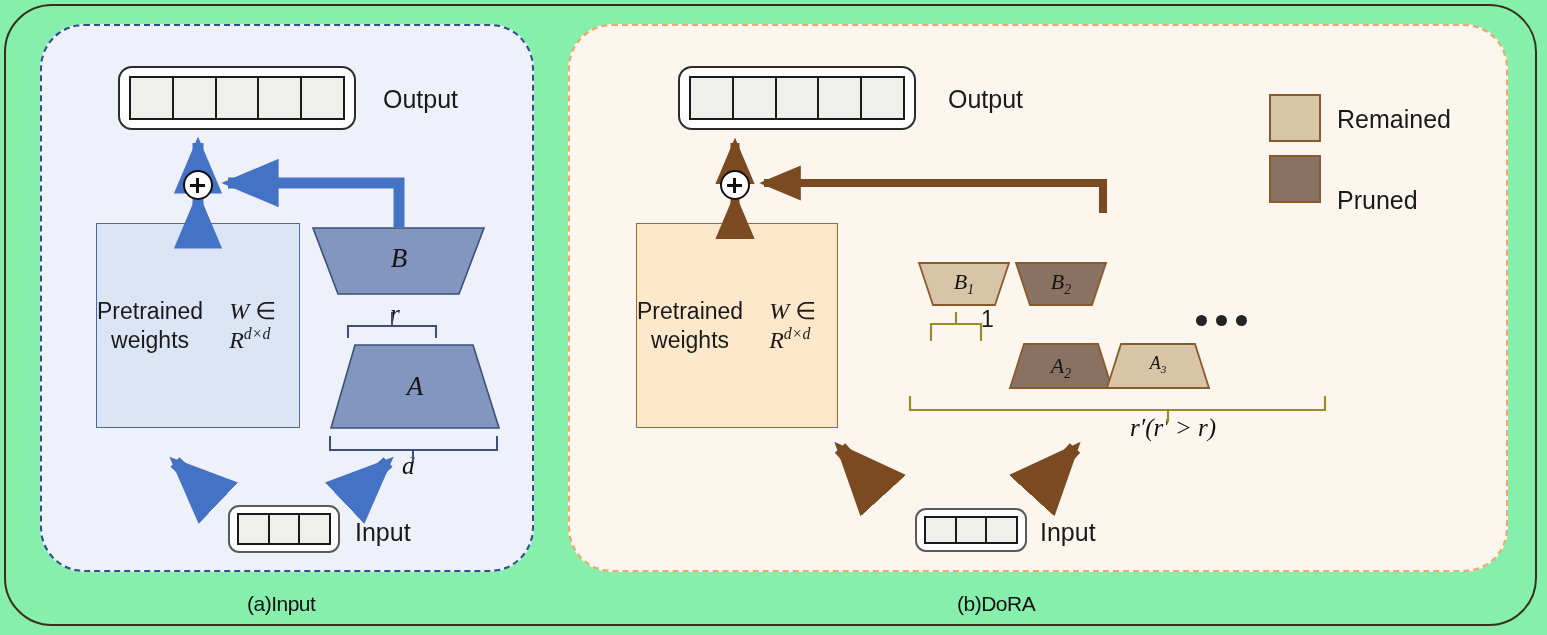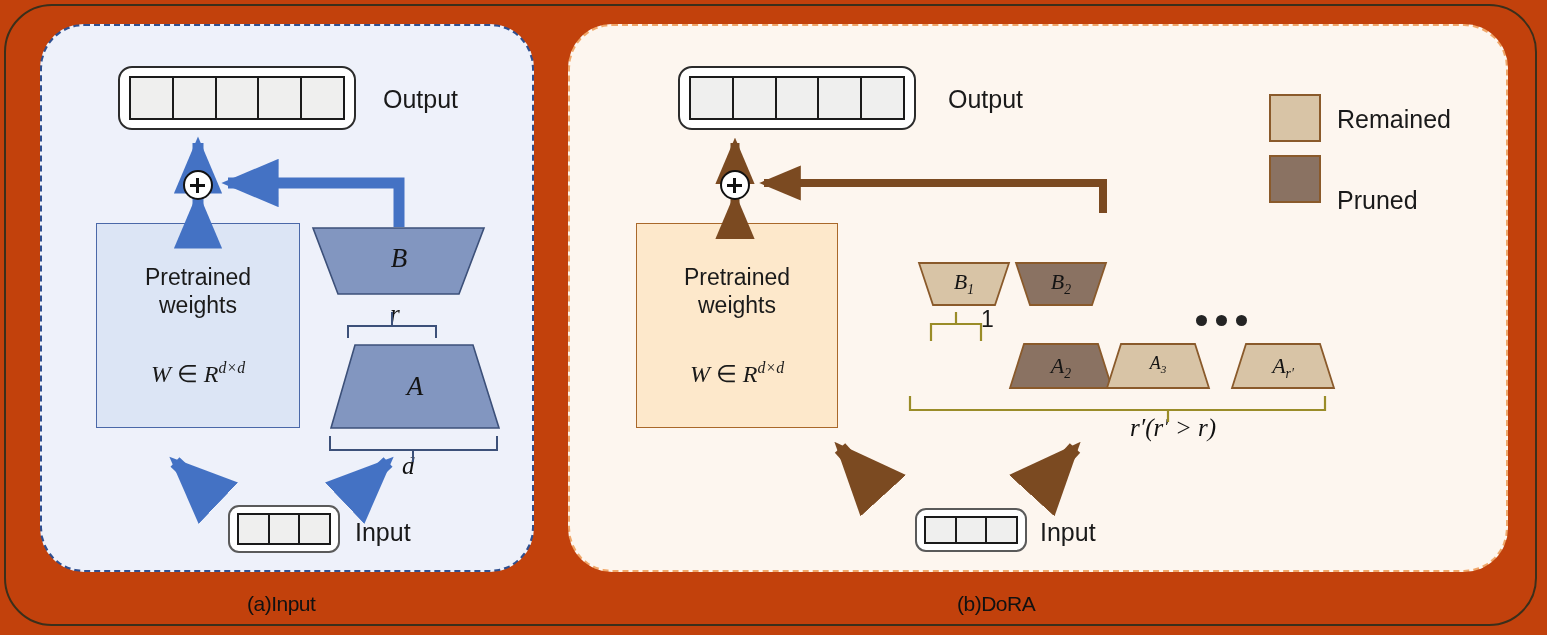--- a/index.html
+++ b/index.html
@@ -4,21 +4,21 @@
 <style>
   html, body {
     margin: 0;
     padding: 0;
     background: #ffffff;
   }
   #stage {
     position: relative;
     width: 1547px;
     height: 635px;
-    background: #c2410c;
+    background: #86efac;
     font-family: "Liberation Sans", sans-serif;
     overflow: hidden;
   }
 
   
   .outer-frame {
     position: absolute;
     left: 4px; top: 4px;
     width: 1533px; height: 622px;
     border: 2.5px solid #3a2f1b;
@@ -86,24 +86,24 @@
     font-size: 25px;
     color: #1a1a1a;
     white-space: nowrap;
   }
 
   
   .pw-box {
     position: absolute;
     box-sizing: border-box;
     display: flex;
-    flex-direction: column;
+    flex-direction: row;
     align-items: center;
     justify-content: center;
-    gap: 40px;
+    gap: 26px;
   }
   .pw-lora {
     left: 96px; top: 223px;
     width: 204px; height: 205px;
     background: #dce5f5;
     border: 1.5px solid #4a68a8;
   }
   .pw-dora {
     left: 636px; top: 223px;
     width: 202px; height: 205px;
@@ -310,28 +310,20 @@
     <div class="trap-label" style="top:10px; font-size:22px;">
       <span>A</span><span class="sub">2</span>
     </div>
   </div>
   <div class="trap" style="left:1106px; top:343px;">
     <svg width="104" height="46" viewBox="0 0 104 46">
       <polygon points="15,1 89,1 103,45 1,45" fill="#d8c4a6" stroke="#8a5a2b" stroke-width="1.8"></polygon>
     </svg>
     <div class="trap-label" style="top:10px; font-size:18px;">
       <span>A</span><span class="sub">3</span>
-    </div>
-  </div>
-  <div class="trap" style="left:1231px; top:343px;">
-    <svg width="104" height="46" viewBox="0 0 104 46">
-      <polygon points="15,1 89,1 103,45 1,45" fill="#d8c4a6" stroke="#8a5a2b" stroke-width="1.8"></polygon>
-    </svg>
-    <div class="trap-label" style="top:10px; font-size:22px;">
-      <span>A</span><span class="sub">r′</span>
     </div>
   </div>
 
   <div class="mathlbl" style="left:1113px; top:414px; font-size:25px;margin-left:17px;">r′(r′ &gt; r)</div>
 
   <div class="vec-wrap" style="left:915px; top:508px; width:112px; height:44px; border-radius:11px; border-color:#5a5a5a;">
     <div class="vec-inner" style="height:calc(100% - 12px); width:calc(100% - 14px);">
       <div class="vec-cell"></div>
       <div class="vec-cell"></div>
       <div class="vec-cell"></div>

